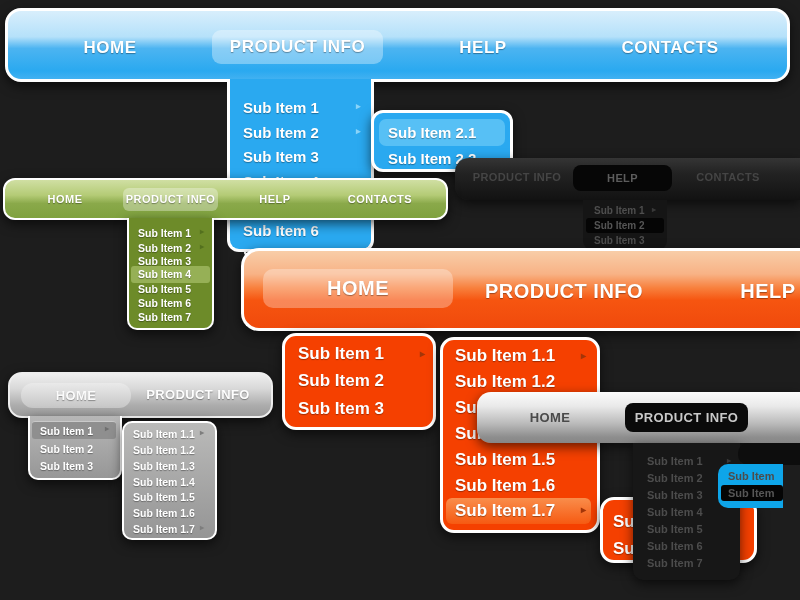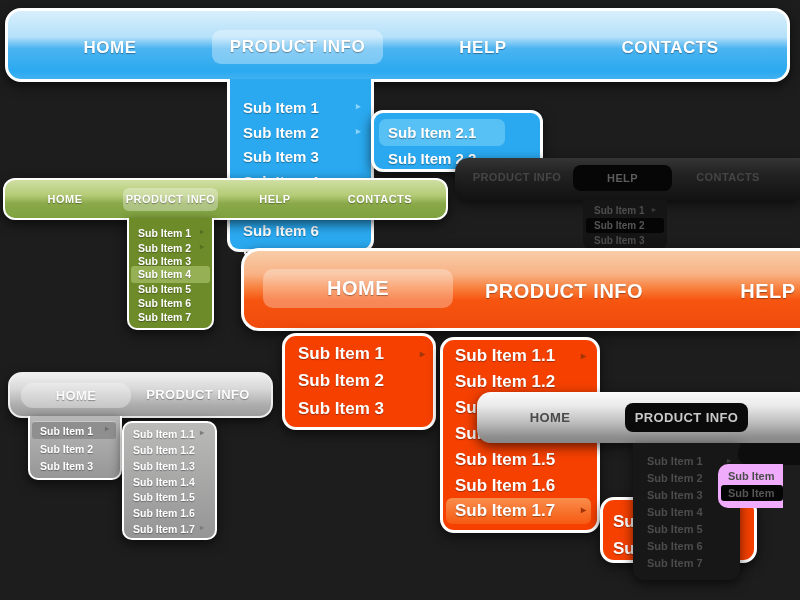--- a/index.html
+++ b/index.html
@@ -12,21 +12,21 @@
 .r{font-weight:bold;white-space:nowrap;line-height:1.15;color:#fff}
 .c{text-align:center}
 .ts{text-shadow:0 1px 1px rgba(0,0,0,.35)}
 .arr{font-size:9px;line-height:1;font-weight:bold}
 .sh{box-shadow:0 4px 12px rgba(0,0,0,.6)}
 
 .blue-bar{left:5px;top:8px;width:785px;height:74px;border:3px solid #fff;border-radius:16px;
  background:linear-gradient(180deg,#d8eefc 0%,#b5e1fa 38%,#4cb4f1 55%,#2aa9f0 88%,#41b1f1 100%)}
 .blue-panel{left:227px;top:79px;width:147px;height:173px;background:#2aa9f0;
  border:3px solid #fff;border-top:none;border-radius:0 0 12px 12px}
-.blue-fly{left:371px;top:110px;width:172px;height:62px;background:#2aa9f0;border:3px solid #fff;border-radius:12px}
+.blue-fly{left:371px;top:110px;width:142px;height:62px;background:#2aa9f0;border:3px solid #fff;border-radius:12px}
 .blue-pill{background:rgba(255,255,255,.34);border-radius:9px}
 
 .green-bar{left:3px;top:178px;width:445px;height:42px;border:2px solid #fff;border-radius:12px;
  background:linear-gradient(180deg,#d0dfa3 0%,#b4cb76 40%,#8aa94a 62%,#7fa23e 100%)}
 .green-panel{left:127px;top:218px;width:87px;height:112px;background:#6d8b29;
  border:2px solid #fff;border-top:none;border-radius:0 0 10px 10px}
 .green-pill{background:rgba(255,255,255,.33);border-radius:6px}
 
 .dkt-bar{left:455px;top:158px;width:345px;height:42px;border-radius:14px 0 0 14px;
  background:linear-gradient(180deg,#353535 0%,#232323 35%,#121212 100%)}
@@ -35,21 +35,21 @@
 .org-bar{left:241px;top:248px;width:559px;height:83px;border:3px solid #fff;border-right:none;border-radius:18px 0 0 18px;
  background:linear-gradient(180deg,#f8cda8 0%,#f8b285 30%,#f8803d 48%,#f65510 64%,#f04a0c 100%)}
 .org-pill{background:rgba(255,255,255,.30);border-radius:10px}
 .red-panel{background:#f54000;border:3px solid #fff;border-radius:14px}
 .red-hot{background:linear-gradient(180deg,#f98d4b 0%,#f65a12 100%);border-radius:6px}
 
 .slv-bar{left:477px;top:392px;width:323px;height:51px;border-radius:14px 0 0 14px;
  background:linear-gradient(180deg,#fcfcfc 0%,#e9e9e9 28%,#bababa 62%,#8e8e8e 88%,#868686 100%)}
 .slv-panel{left:633px;top:443px;width:107px;height:137px;background:#171717;border-radius:0 0 10px 10px}
 .flyA{left:738px;top:443px;width:62px;height:22px;background:#0d0d0d;border-radius:10px 0 0 10px}
-.flyB{left:718px;top:464px;width:65px;height:44px;background:#f0abfc;border-radius:10px 0 0 10px}
+.flyB{left:718px;top:464px;width:65px;height:44px;background:#0ea5e9;border-radius:10px 0 0 10px}
 
 .gry-bar{left:8px;top:372px;width:265px;height:46px;border:2px solid #eee;border-radius:14px;
  background:linear-gradient(180deg,#efefef 0%,#d8d8d8 35%,#acacac 75%,#9c9c9c 100%)}
 .gry-panel{left:28px;top:416px;width:94px;height:64px;border:2px solid #fff;border-top:none;border-radius:0 0 10px 10px;
  background:linear-gradient(180deg,#b7b7b7,#979797)}
 .gry-fly{left:122px;top:421px;width:95px;height:119px;border:2px solid #fff;border-radius:10px;
  background:linear-gradient(180deg,#babab9,#959595)}
 .gry-pill{background:linear-gradient(180deg,#eaeaea,#c6c6c6);border-radius:12px}
 .gry-hot{background:#8f8f8f;border-radius:3px;border-top:1px solid #c9c9c9}
 #title{position:absolute;left:33px;top:549px;font-size:38px;letter-spacing:.5px;color:#8c1c11;

